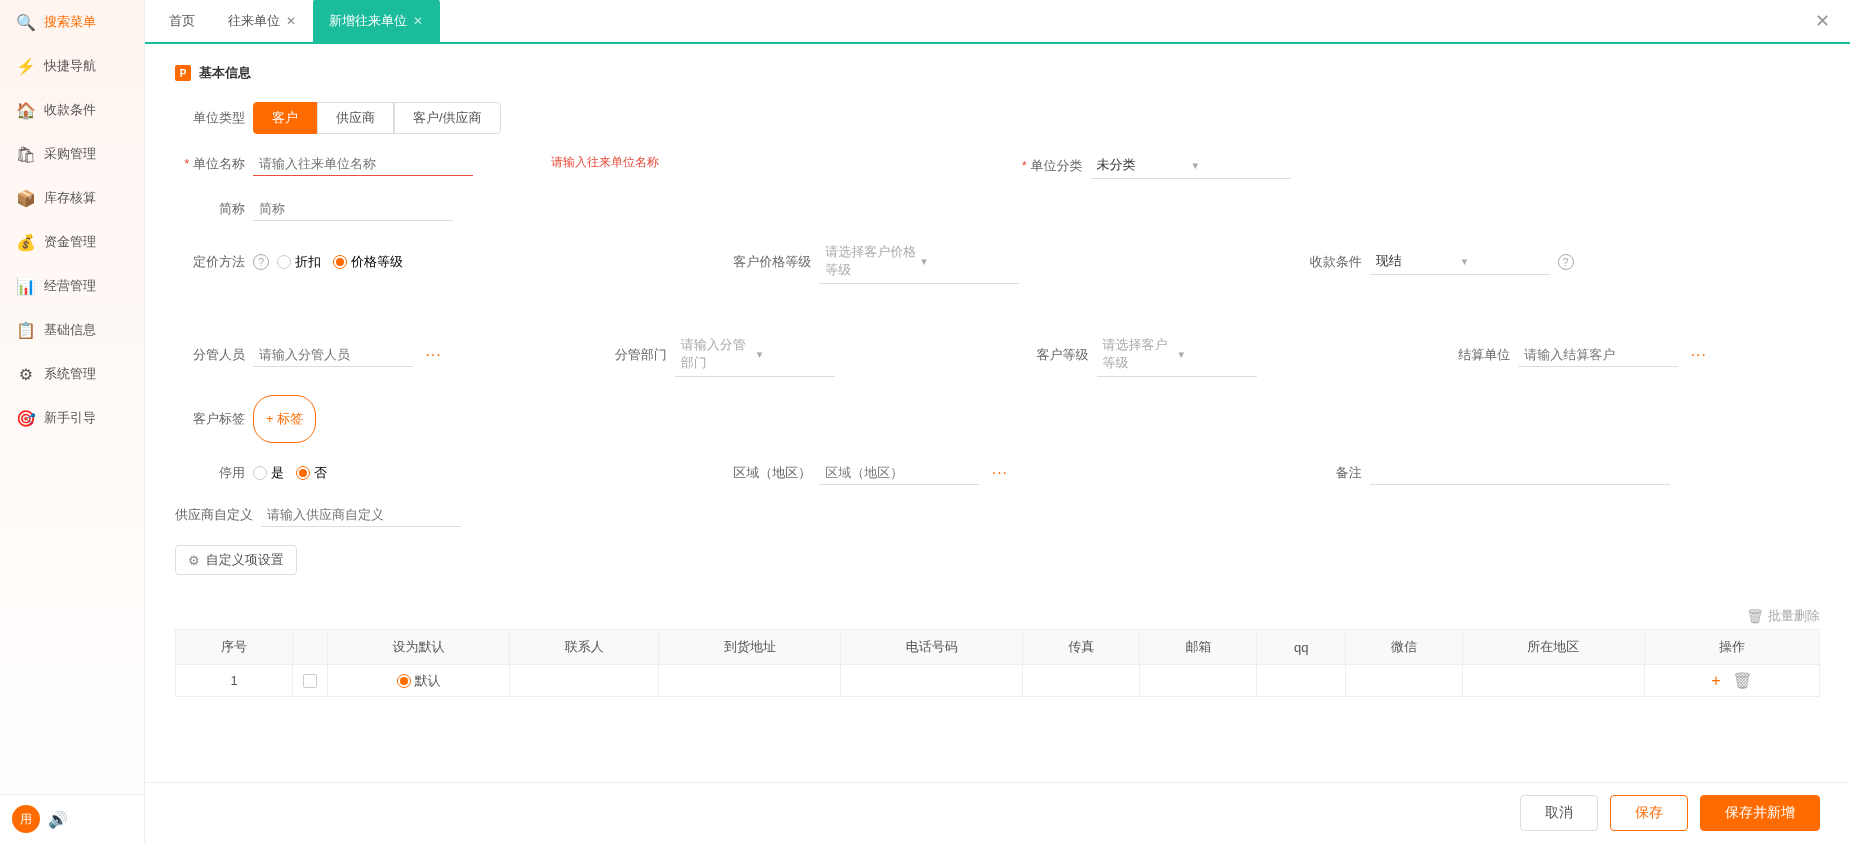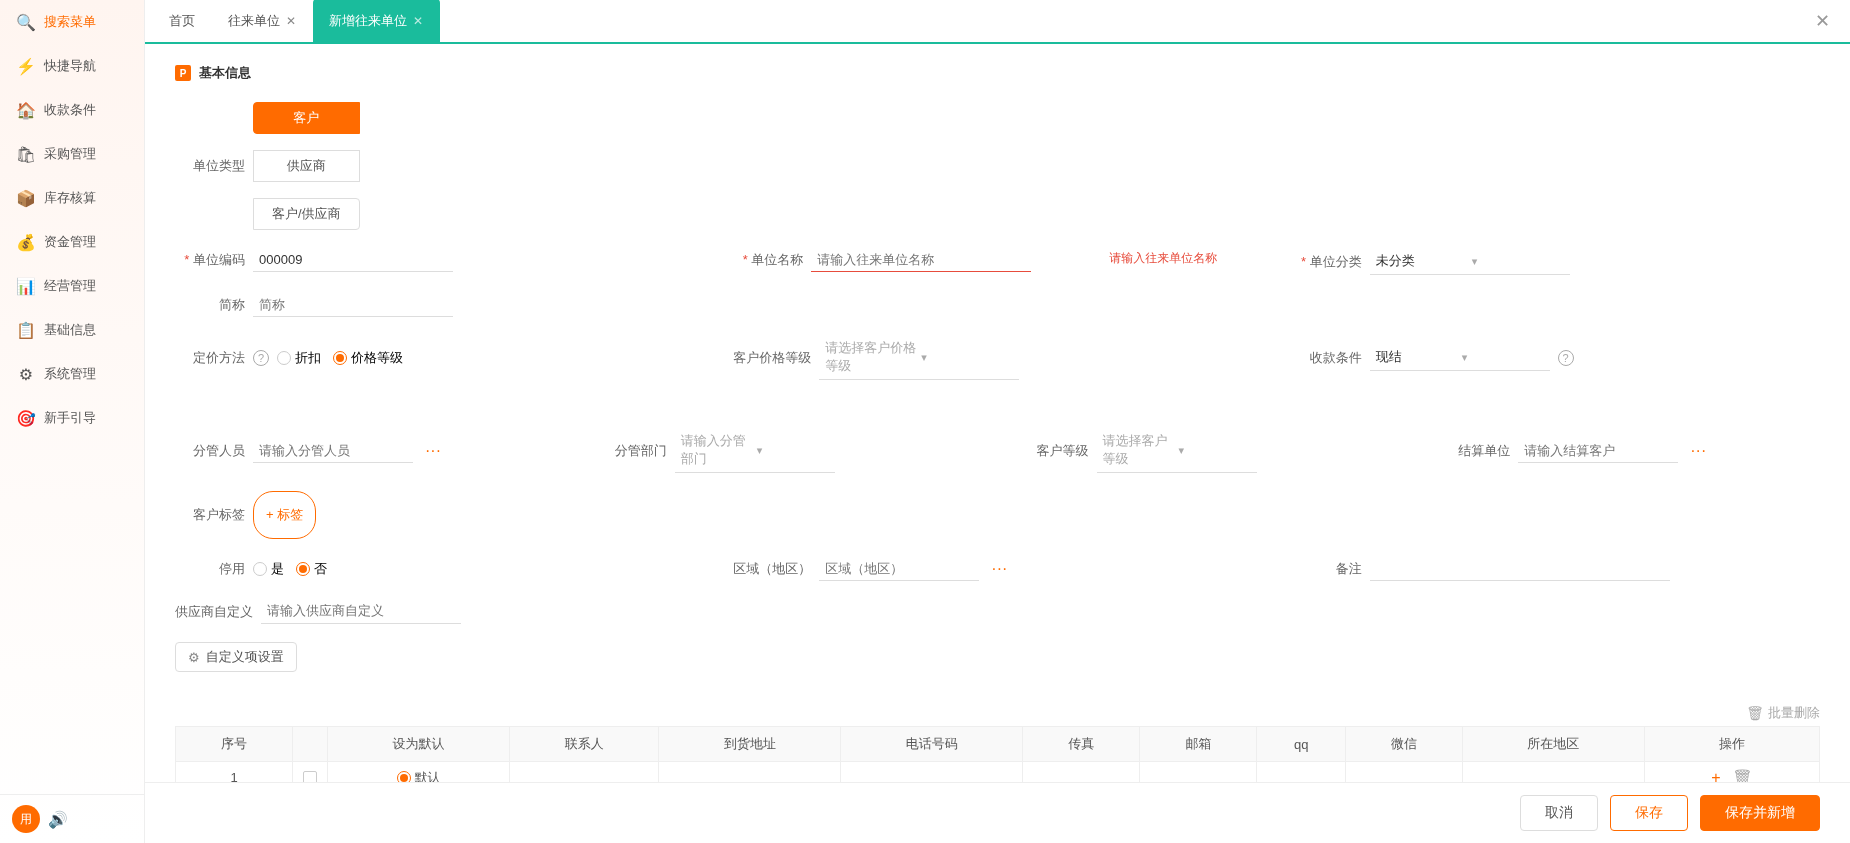--- a/index.html
+++ b/index.html
@@ -179,22 +179,21 @@
       cursor: pointer;
       gap: 4px;
     }
     .form-select span { flex: 1; color: #aaa; font-size: 13px; }
     .form-select span.has-value { color: #333; }
     .form-select .arrow { color: #aaa; font-size: 11px; }
 
     
     .type-buttons {
       display: flex;
-      gap: 16px;
-      flex-direction: column;
+      gap: 0;
     }
     .type-btn {
       padding: 6px 18px;
       border: 1px solid #ddd;
       cursor: pointer;
       font-size: 13px;
       color: #555;
       background: #fff;
     }
     .type-btn:first-child { border-radius: 4px 0 0 4px; }
@@ -433,24 +432,20 @@
         <div class="type-buttons">
           <button class="type-btn active">客户</button>
           <button class="type-btn">供应商</button>
           <button class="type-btn">客户/供应商</button>
         </div>
       </div>
     </div>
 
     
     <div class="form-row" style="align-items:flex-start; gap: 30px;">
-      <div class="form-field">
-        <span class="form-label required">单位编码</span>
-        <input class="form-input" type="text" style="width: 200px;" value="000009">
-      </div>
       <div class="form-field" style="flex-direction:row; align-items:flex-start;">
         <div style="display:flex; align-items:center; gap:8px;">
           <span class="form-label required">单位名称</span>
           <input class="form-input error" type="text" style="width: 220px; border-bottom-color: rgb(231, 76, 60);" placeholder="请输入往来单位名称">
         </div>
         <span class="error-msg" style="margin-left:70px;">请输入往来单位名称</span>
       </div>
       <div class="form-field">
         <span class="form-label required">单位分类</span>
         <div class="form-select" style="width:200px;">
@@ -562,21 +557,21 @@
       <div class="form-field">
         <span class="form-label">备注</span>
         <input class="form-input" type="text" style="width: 300px;">
       </div>
     </div>
 
     
     <div class="form-row">
       <div class="form-field">
         <span class="form-label">供应商自定义</span>
-        <input class="form-input" type="text" style="width: 200px; font-family: Liberation Serif, serif;" placeholder="请输入供应商自定义">
+        <input class="form-input" type="text" style="width: 200px;" placeholder="请输入供应商自定义">
       </div>
     </div>
 
     
     <button class="custom-btn">
       <span class="gear">⚙</span>
       <span>自定义项设置</span>
     </button>
 
     

